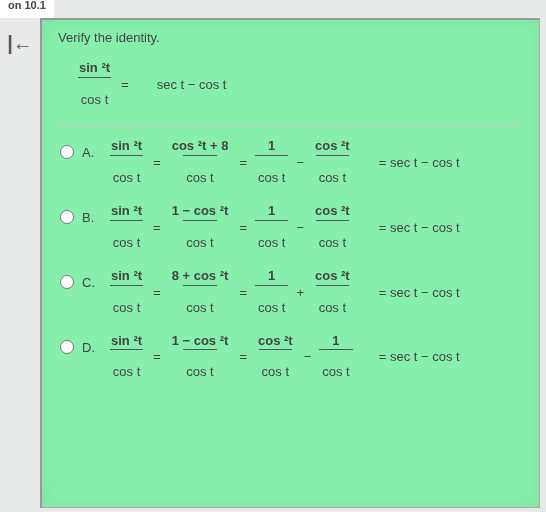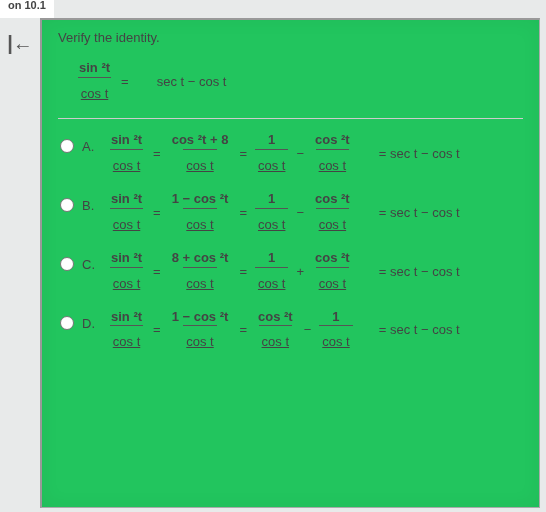--- a/index.html
+++ b/index.html
@@ -23,21 +23,21 @@
       color: #444;
       line-height: 10px;
       border-bottom: 1px solid #bbb;
     }
     .main-card {
       position: absolute;
       top: 18px;
       left: 40px;
       right: 6px;
       bottom: 4px;
-      background: #22c55e;
+      background: #86efac;
       border: 1px solid #aaa;
       border-left: 2px solid #999;
       border-top: 2px solid #999;
       box-shadow: inset 0 0 20px rgba(0,0,0,0.05);
     }
     .back-col {
       position: absolute;
       top: 18px; left: 0;
       width: 40px;
       height: 480px;
@@ -99,21 +99,21 @@
       white-space: nowrap;
     }
     .frac {
       display: inline-flex;
       flex-direction: column;
       align-items: center;
       vertical-align: middle;
       line-height: 1.15;
     }
     .frac .num { padding: 0 3px 1px; font-weight: bold; }
-    .frac .den { padding: 9px 3px 0; border-top: 1px solid #555; text-decoration: underline; }
+    .frac .den { padding: 15px 3px 0; border-top: 1px solid #555; }
     .op { padding: 0 2px; }
     .rhs { margin-left: 20px; }
   </style>
 </head>
 <body>
 
 <div class="topbar">on 10.1</div>
 
 <div class="back-col">
   <span class="back-icon">|←</span>

